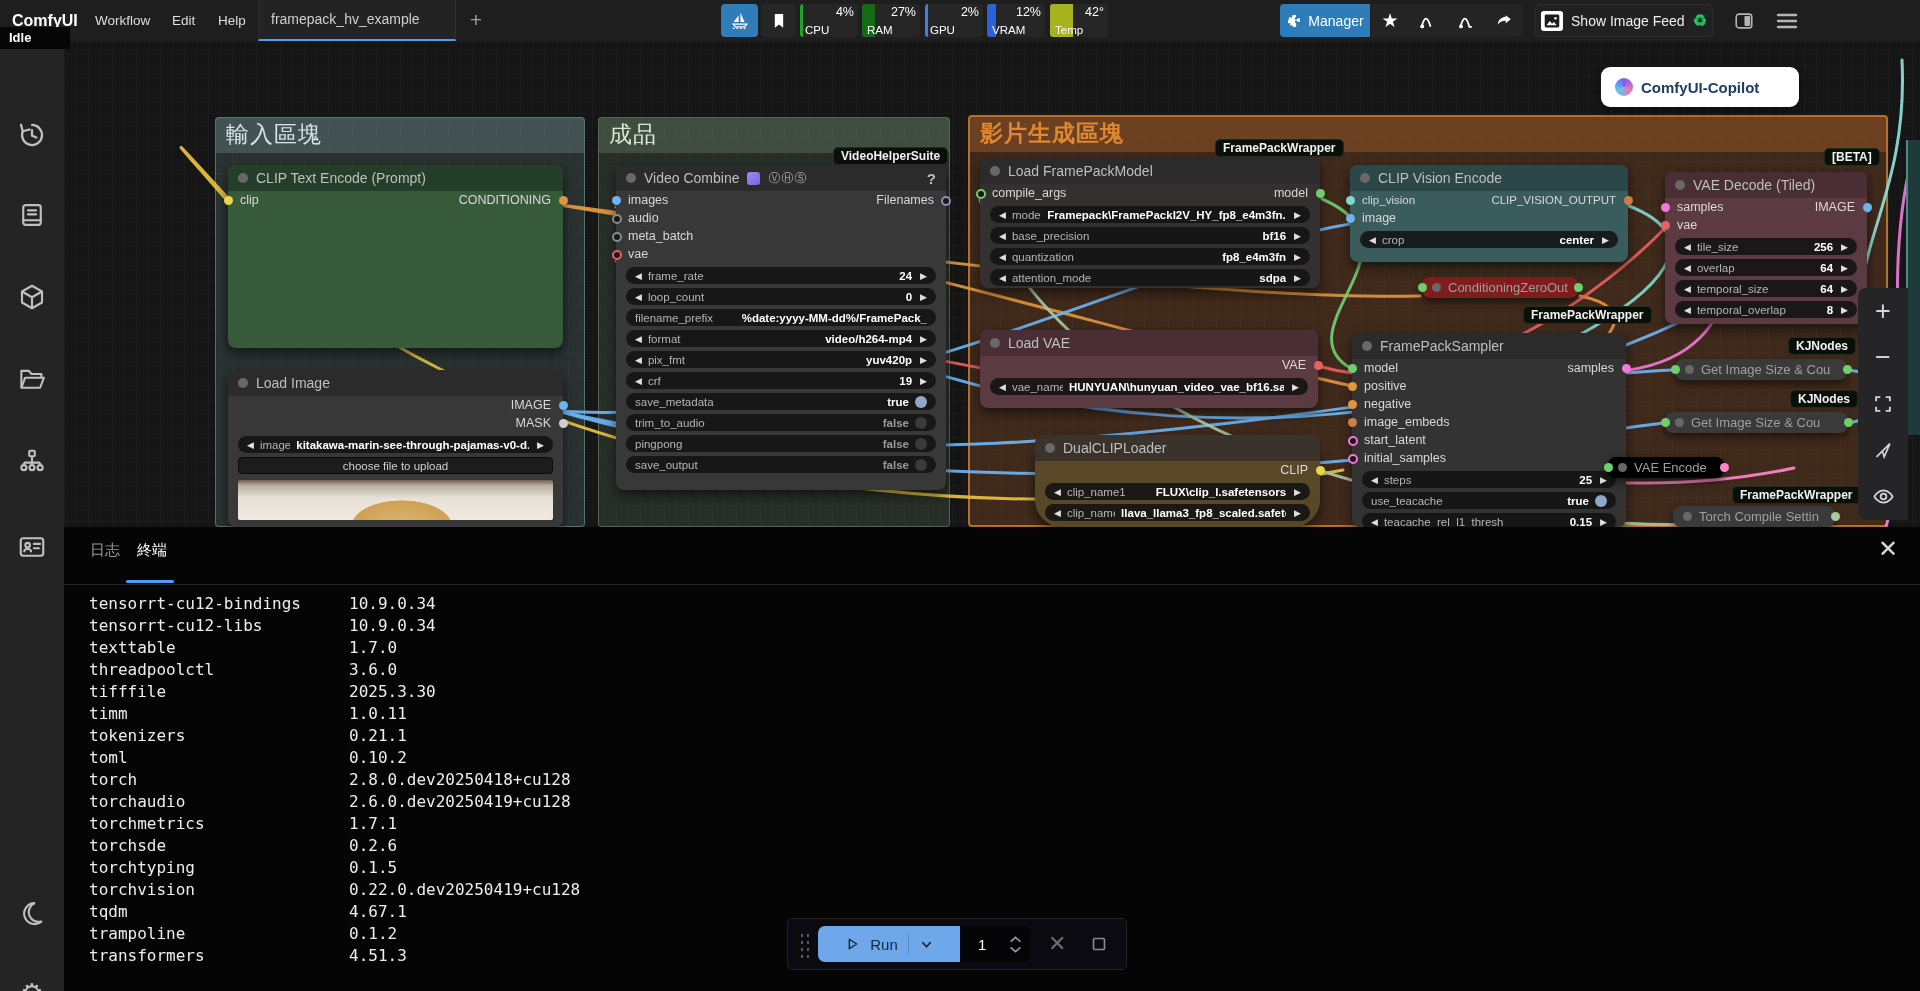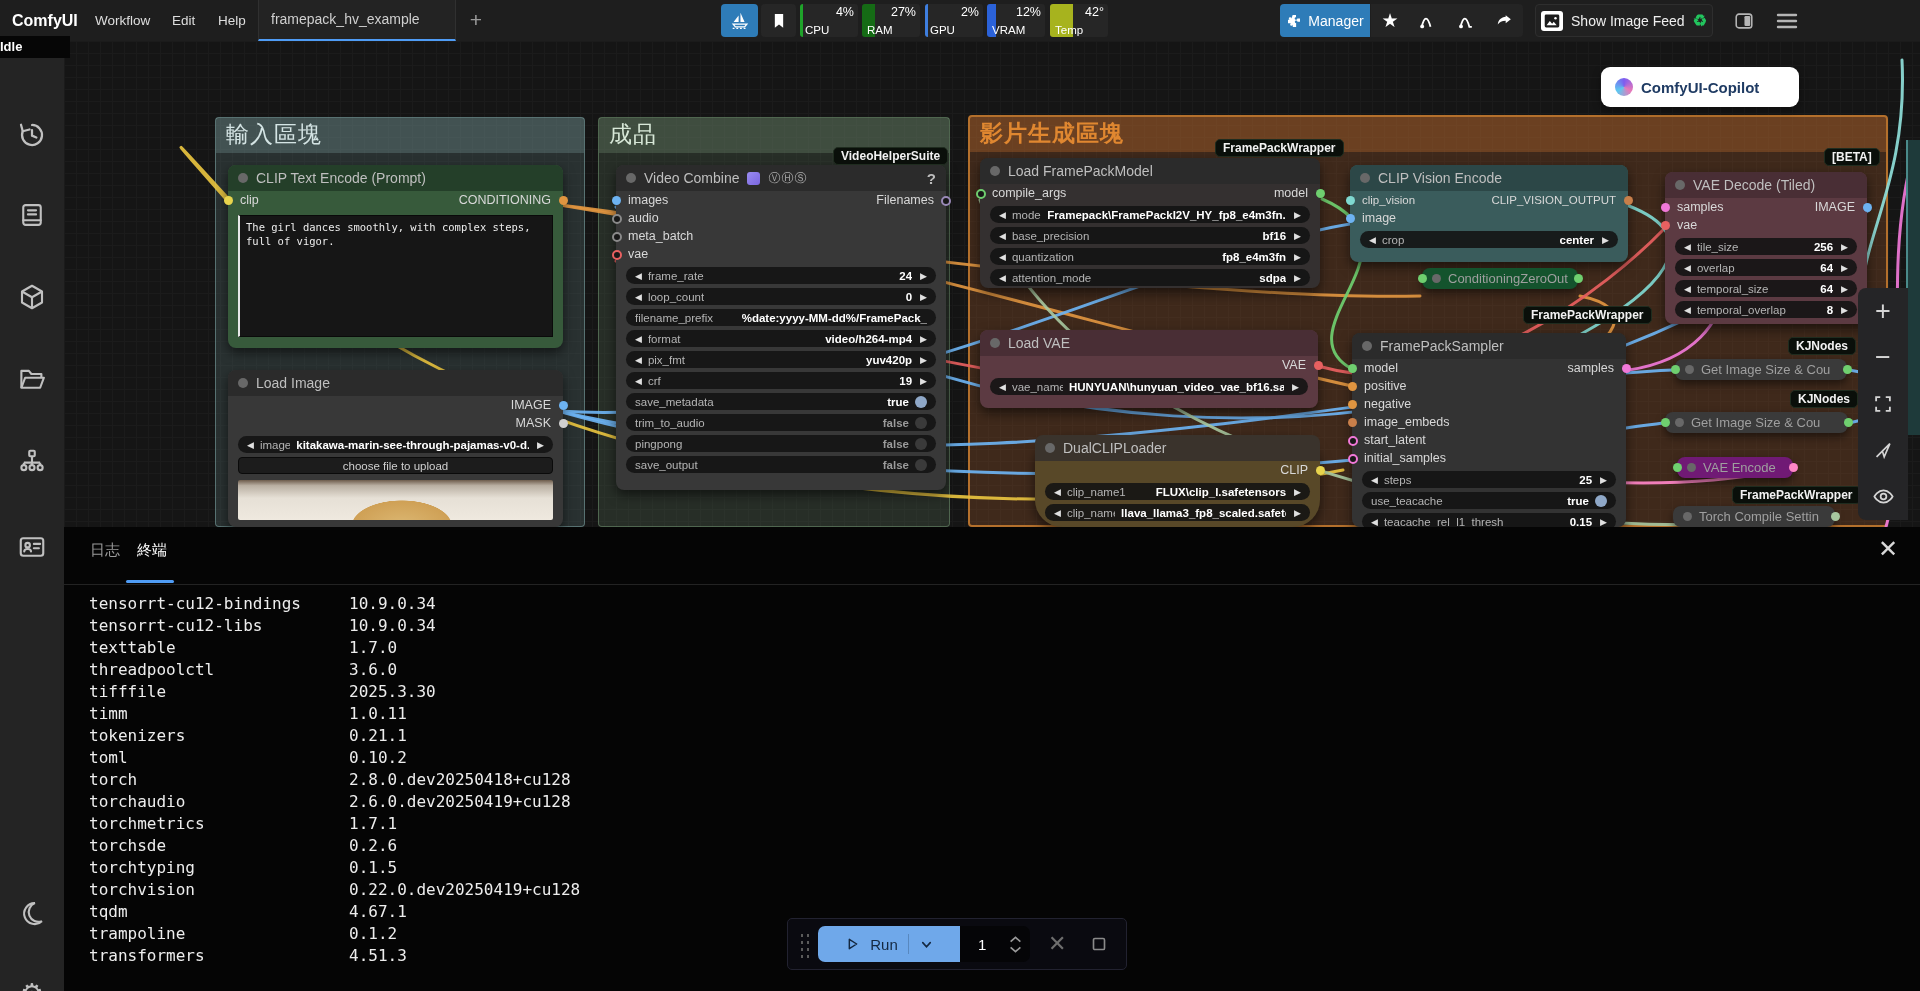--- a/index.html
+++ b/index.html
@@ -34,21 +34,21 @@
   .photo-box { width:22px; height:20px; background:#fff; border-radius:3px; display:flex; align-items:center; justify-content:center; }
   .feed-label { color:#efefef; font-size:14px; }
   .recycle { color:#22c55e; font-size:16px; font-weight:bold; }
   #btn-panel-toggle { left:1727px; width:34px; background:transparent; }
   #btn-hamburger { left:1770px; width:34px; background:transparent; }
   svg.ic { display:block; }
 
   
   #sidebar { position:absolute; left:0; top:41px; width:64px; height:950px; background:#242424; z-index:42; }
   .sb-ic { position:absolute; left:50%; transform:translateX(-50%); width:32px; height:32px; display:flex; align-items:center; justify-content:center; color:#c0c0c0; }
-  #idle-chip { position:absolute; left:0; top:36px; width:70px; height:22px; background:#060606; color:#fff; font-weight:bold; font-size:13px; line-height:22px; padding-left:0; z-index:43; }
+  #idle-chip { position:absolute; left:0; top:27px; width:70px; height:22px; background:#060606; color:#fff; font-weight:bold; font-size:13px; line-height:22px; padding-left:9px; z-index:43; }
 
   
   #canvas-bg { position:absolute; left:64px; top:41px; width:1856px; height:486px; background:#151515;
     background-image:linear-gradient(#1b1b1b 1px, transparent 1px), linear-gradient(90deg,#1b1b1b 1px, transparent 1px);
     background-size:12px 12px; z-index:1; }
   .group { position:absolute; border-radius:4px; z-index:2; }
   .group-title { font-size:23px; padding:1px 2px 3px 10px; letter-spacing:1px; }
   #group-input { left:215px; top:117px; width:370px; height:410px; background:rgba(95,125,125,0.27); border:1px solid rgba(130,170,170,0.55); }
   #group-input .group-title { background:rgba(125,160,160,0.30); color:#d4e4e4; }
   #group-output { left:598px; top:117px; width:352px; height:410px; background:rgba(90,115,90,0.27); border:1px solid rgba(120,160,120,0.5); }
@@ -177,21 +177,20 @@
     <div class="nh">
       <span class="cdot"></span>
       <span>CLIP Text Encode (Prompt)</span>
     </div>
     <div class="io">
       <span class="dot din" style="background:#e8d44d;"></span>
       <span>clip</span>
       <span>CONDITIONING</span>
       <span class="dot dout" style="background:#e09540;"></span>
     </div>
-    <div class="prompt-box">The girl dances smoothly, with complex steps, full of vigor.</div>
   </div>
 
   <div class="node t-gray" style="left:228px; top:370px; width:335px; height:157px;">
     <div class="nh">
       <span class="cdot"></span>
       <span>Load Image</span>
     </div>
     <div class="io">
         <span></span>
       <span>IMAGE</span>
@@ -395,21 +394,21 @@
         <span></span>
     </div>
     <div class="widget">
         <span class="wa l"></span>
         <span class="wn">crop</span>
         <span class="wv">center</span>
         <span class="wa r"></span>
       </div>
   </div>
 
-  <div class="cnode" style="left:1422px; top:268px; width:156px; background:#14532d;">
+  <div class="cnode" style="left:1422px; top:277px; width:156px; background:#7f1d1d;">
     <span class="edot l" style="background:#6fcf6f;"></span>
     <span class="cdot"></span>
     <span>ConditioningZeroOut</span>
     <span class="edot r" style="background:#6fcf6f;"></span>
   </div>
   <div class="badge" style="left:1523px; top:306px;">FramePackWrapper</div>
 
   <div class="node t-gray" style="left:1352px; top:333px; width:274px; height:194px; background:#333;">
     <div class="nh">
       <span class="cdot"></span>
@@ -516,21 +515,21 @@
     <span class="edot r" style="background:#6fcf6f;"></span>
   </div>
   <div class="badge" style="left:1790px; top:390px;">KJNodes</div>
   <div class="cnode" style="left:1665px; top:412px; width:183px; background:#3a3a3a;">
     <span class="edot l" style="background:#6fcf6f;"></span>
     <span class="cdot"></span>
     <span>Get Image Size &amp; Cou</span>
     <span class="edot r" style="background:#6fcf6f;"></span>
   </div>
 
-  <div class="cnode" style="left:1677px; top:457px; width:116px; background:#701a75;">
+  <div class="cnode" style="left:1608px; top:457px; width:116px; background:#000000;">
     <span class="edot l" style="background:#6fcf6f;"></span>
     <span class="cdot"></span>
     <span>VAE Encode</span>
     <span class="edot r" style="background:#ff86c8;"></span>
   </div>
   <div class="badge" style="left:1732px; top:486px;">FramePackWrapper</div>
 
   <div class="cnode" style="left:1673px; top:506px; width:162px; background:#3a3a3a;">
     <span class="cdot"></span>
     <span>Torch Compile Settin</span>

